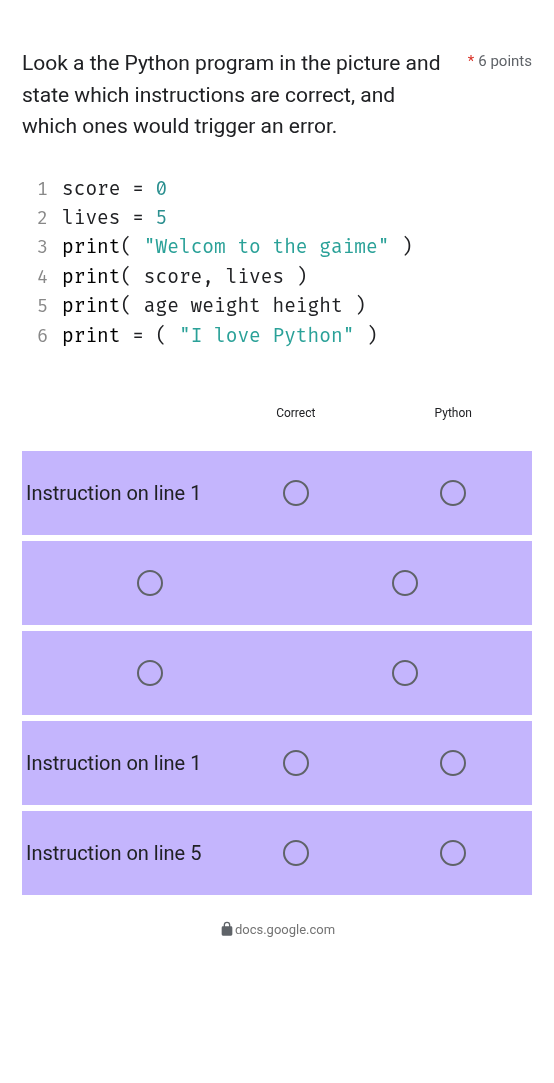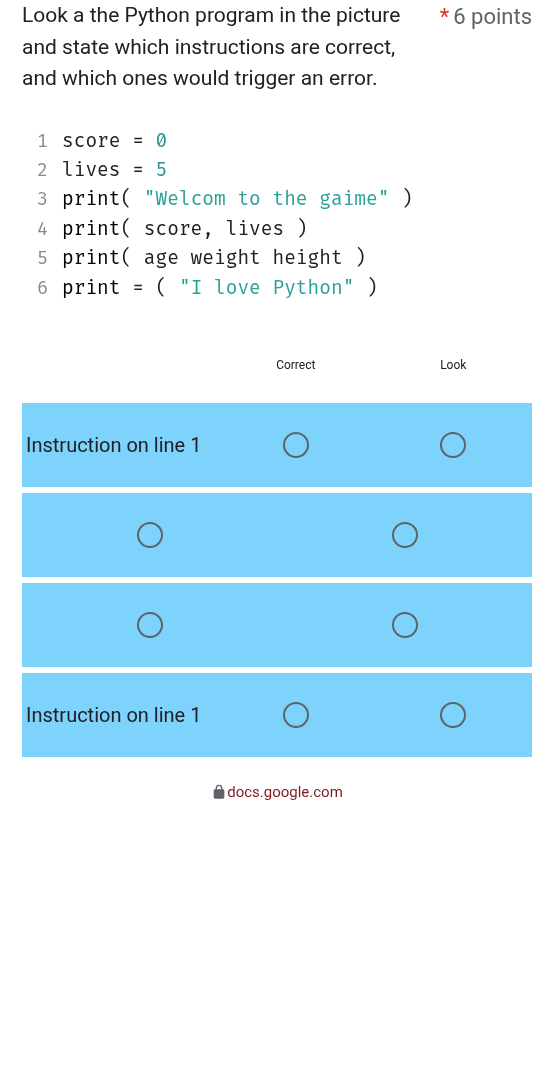--- a/index.html
+++ b/index.html
@@ -10,30 +10,31 @@
     color: #202124;
     width: 554px;
   }
   .card {
     padding: 0 22px 0 22px;
   }
   .question-row {
     display: flex;
     align-items: flex-start;
     gap: 20px;
+    margin-top: 48px;
   }
   .question-text {
     font-size: 21px;
     line-height: 1.5;
     color: #202124;
     flex: 1;
     margin: 0;
   }
   .points {
-    font-size: 22px;
+    font-size: 15px;
     color: #5f6368;
     white-space: nowrap;
     padding-top: 4px;
   }
   .req {
     color: #d93025;
     margin-right: 4px;
   }
   .code-block {
     margin-top: 32px;
@@ -52,21 +53,21 @@
   }
   .header-row {
     display: flex;
     align-items: center;
     height: 64px;
   }
   .row {
     display:flex;
     align-items:center;
     height: 90px;
-    background:#7dd3fc;
+    background:#c4b5fd;
     border-top: 6px solid #fff;
   }
   .row-label {
     width: 195px;
     font-size: 20px;
     color:#202124;
     line-height:1.4;
     padding-left: 4px;
   }
   .col {
@@ -86,22 +87,22 @@
     border-radius: 50%;
     background: transparent;
     cursor: pointer;
   }
   .footer {
     margin-top: 26px;
     display:flex;
     justify-content:center;
     align-items:center;
     gap:0;
-    font-size: 15px;
-    color:#7f1d1d;
+    font-size: 13px;
+    color:#737373;
     padding-bottom: 12px;
   }
   .lock-icon svg { width:16px; height:16px; fill:#5f6368; display:block;}
 </style>
 </head>
 <body>
 
 <div class="card">
 
   <div class="question-row">
@@ -110,21 +111,21 @@
       <span class="req">*</span><span>6 points</span>
     </div>
   </div>
 
   <div class="code-block" id="code-block"><span class="code-line"><span class="ln">1</span>score = <span class="num">0</span></span><span class="code-line"><span class="ln">2</span>lives = <span class="num">5</span></span><span class="code-line"><span class="ln">3</span><span class="kw-func">print</span>( <span class="str">"Welcom to the gaime"</span> )</span><span class="code-line"><span class="ln">4</span><span class="kw-func">print</span>( score, lives )</span><span class="code-line"><span class="ln">5</span><span class="kw-func">print</span>( age weight height )</span><span class="code-line"><span class="ln">6</span><span class="kw-func">print</span> = ( <span class="str">"I love Python"</span> )</span></div>
 
   <div class="grid">
     <div class="header-row">
       <div class="row-label"></div>
       <div class="col col-head">Correct</div>
-      <div class="col col-head">Look</div>
+      <div class="col col-head">Python</div>
     </div>
     <div id="grid-rows">
         <div class="row">
           <div class="row-label">Instruction on line 1</div>
           <div class="col">
             <div class="radio"></div>
           </div>
           <div class="col">
             <div class="radio"></div>
           </div>
@@ -147,20 +148,29 @@
         </div>
         <div class="row">
           <div class="row-label">Instruction on line 1</div>
           <div class="col">
             <div class="radio"></div>
           </div>
           <div class="col">
             <div class="radio"></div>
           </div>
         </div>
+        <div class="row">
+          <div class="row-label">Instruction on line 5</div>
+          <div class="col">
+            <div class="radio"></div>
+          </div>
+          <div class="col">
+            <div class="radio"></div>
+          </div>
+        </div>
       </div>
   </div>
 
 </div>
 
 <div class="footer">
   <span class="lock-icon">
     <svg viewBox="0 0 24 24">
         <path d="M18 8h-1V6a5 5 0 0 0-10 0v2H6a2 2 0 0 0-2 2v10a2 2 0 0 0 2 2h12a2 2 0 0 0 2-2V10a2 2 0 0 0-2-2zM9 6a3 3 0 1 1 6 0v2H9z"></path>
       </svg>

